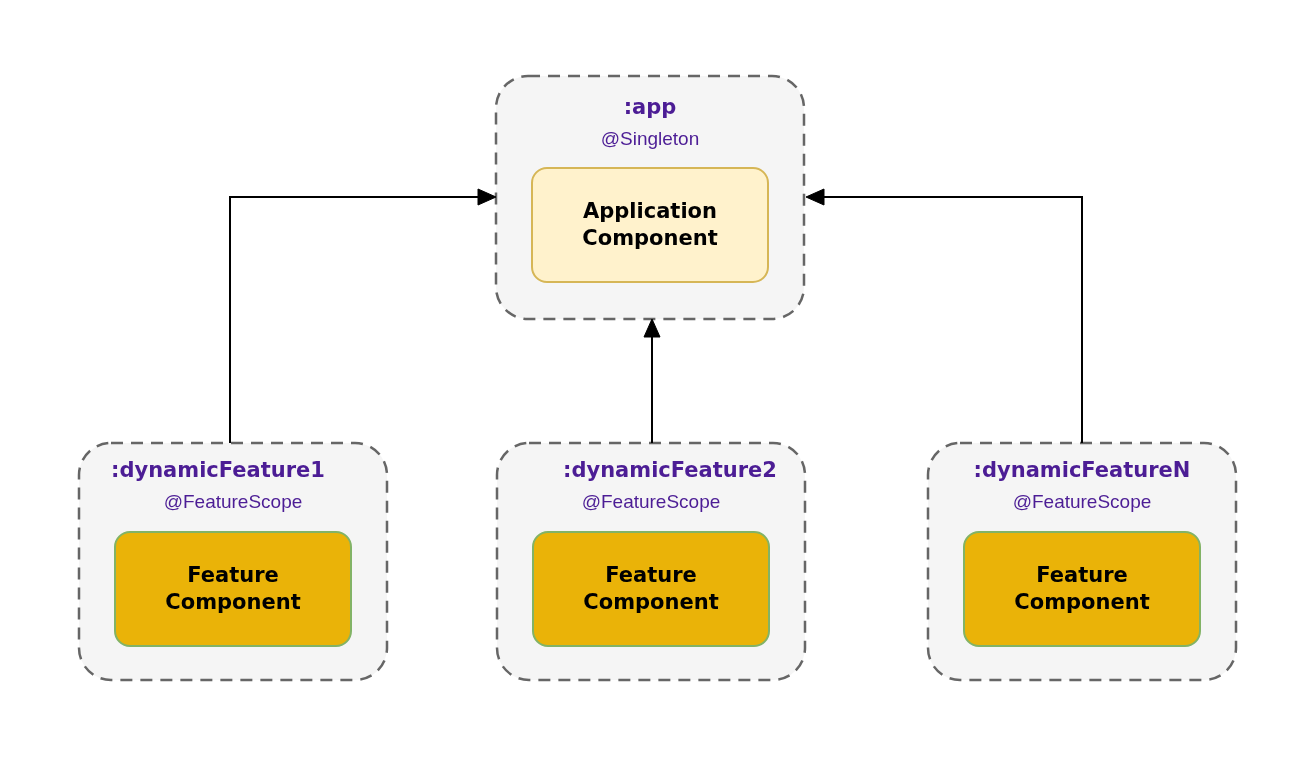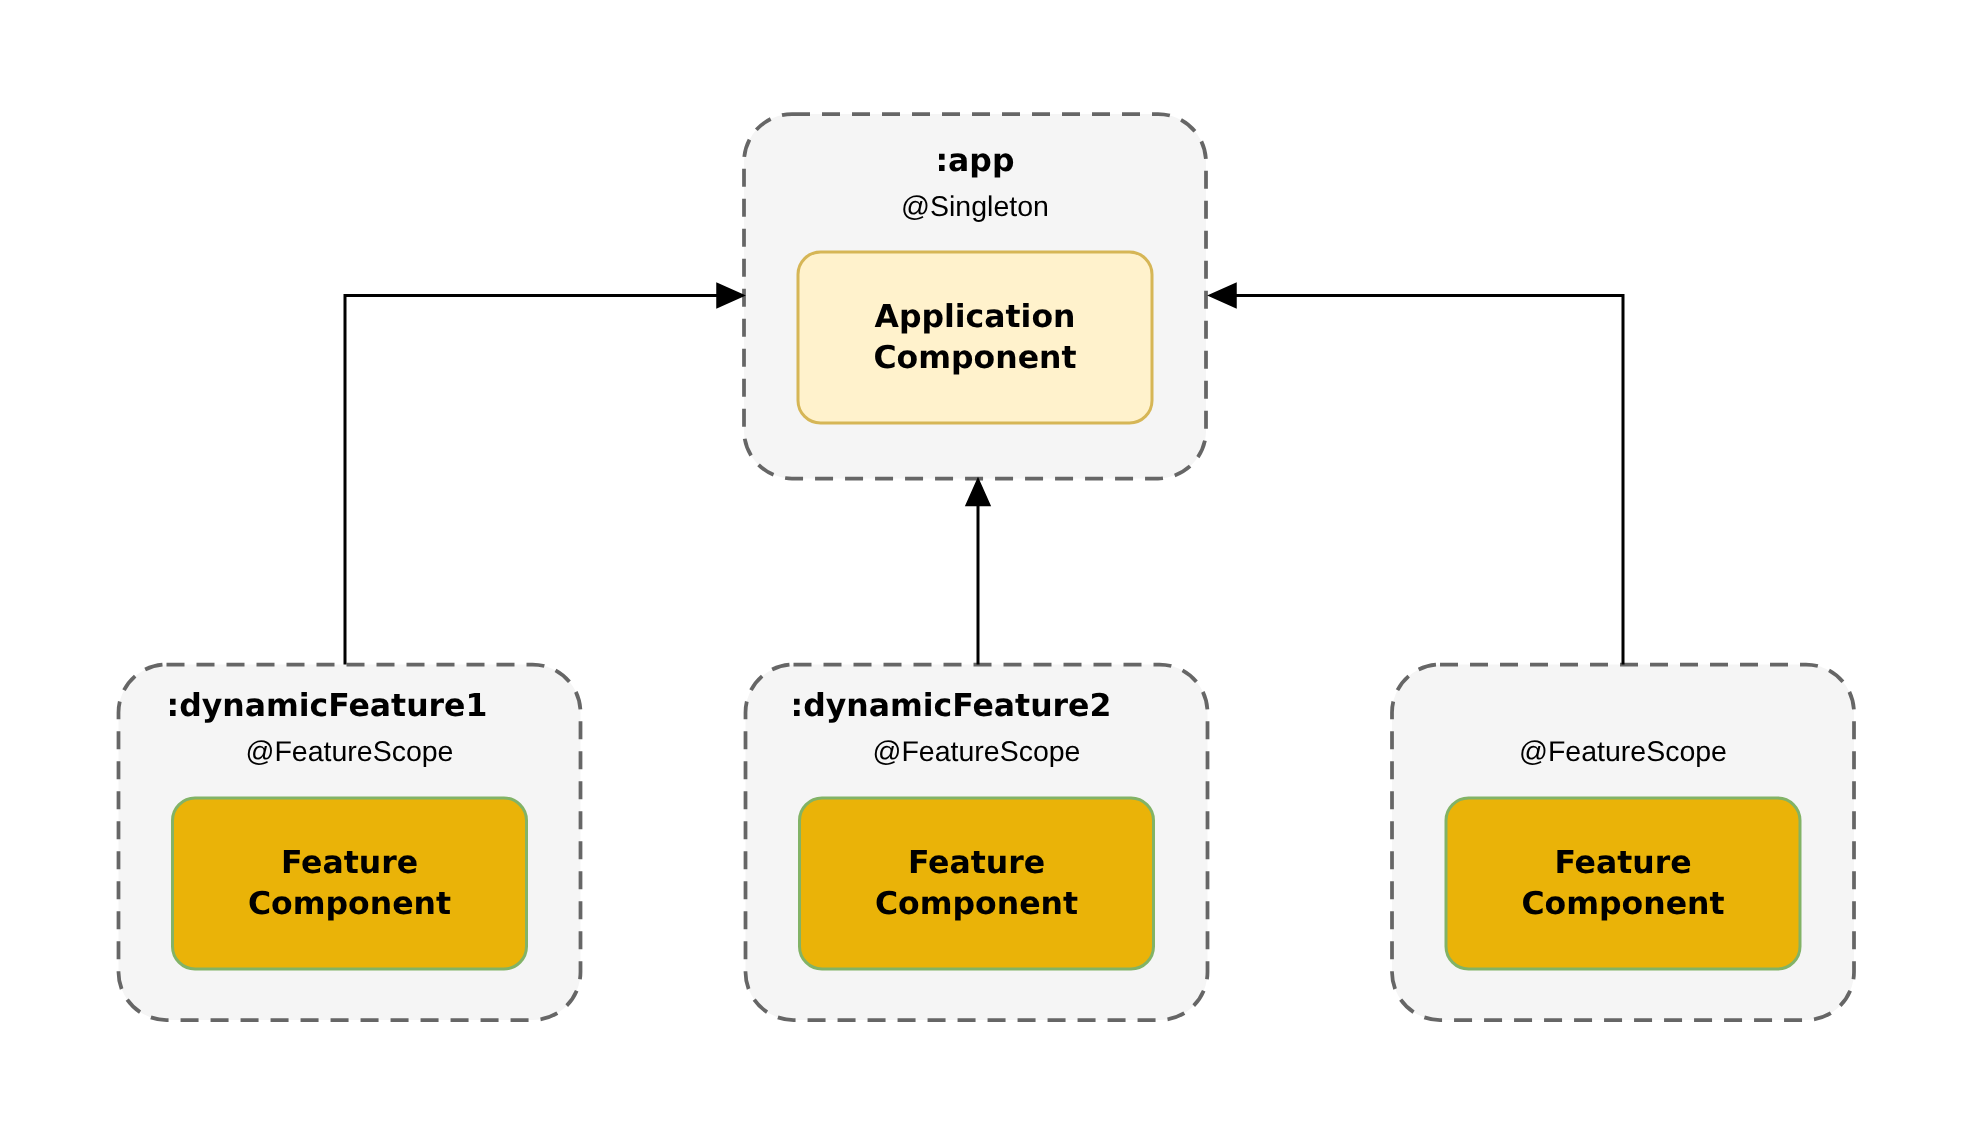--- a/index.html
+++ b/index.html
@@ -34,21 +34,21 @@
     stroke-width: 2;
   }
   .edge-head {
     fill: #000000;
     stroke: #000000;
     stroke-width: 1;
   }
   .module-text {
     position: absolute;
     text-align: center;
-    color: #000000;
+    color: #4c1d95;
   }
   .module-title {
     font-family: "DejaVu Sans", sans-serif;
     font-weight: bold;
     font-size: 21px;
     line-height: 26px;
   }
   .module-scope {
     font-family: "Liberation Sans", sans-serif;
     font-size: 19px;
@@ -110,24 +110,25 @@
   <div class="component-box component-app" style="left:531px; top:167px;">
     <span>Application Component</span>
   </div>
 
   <div class="module-text module-title" style="left:64px; top:457px; width:308px;">:dynamicFeature1</div>
   <div class="module-text module-scope" style="left:79px; top:490px; width:308px;">@FeatureScope</div>
   <div class="component-box component-feature" style="left:114px; top:531px;">
     <span>Feature Component</span>
   </div>
 
-  <div class="module-text module-title" style="left:480px; top:457px; width:308px;">:dynamicFeature2</div>
+  <div class="module-text module-title" style="left:516px; top:457px; width:308px;">:dynamicFeature2</div>
   <div class="module-text module-scope" style="left:497px; top:490px; width:308px;">@FeatureScope</div>
   <div class="component-box component-feature" style="left:532px; top:531px;">
     <span>Feature Component</span>
   </div>
 
+  <div class="module-text module-title" style="left:928px; top:457px; width:308px;">:dynamicFeatureN</div>
   <div class="module-text module-scope" style="left:928px; top:490px; width:308px;">@FeatureScope</div>
   <div class="component-box component-feature" style="left:963px; top:531px;">
     <span>Feature Component</span>
   </div>
 
 </div>
 
 </body></html>

